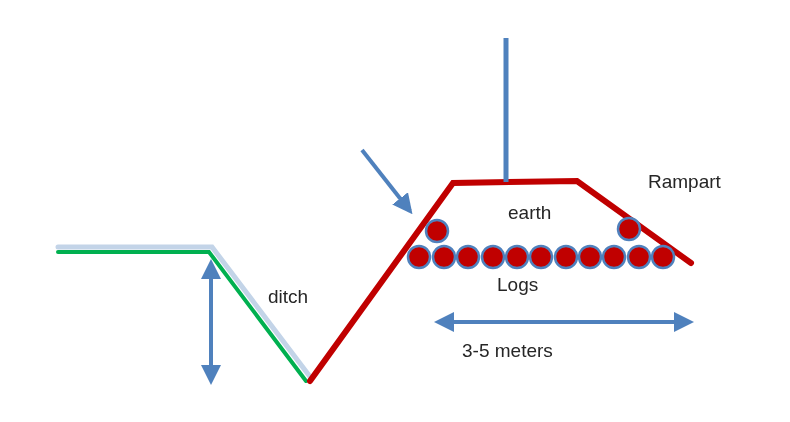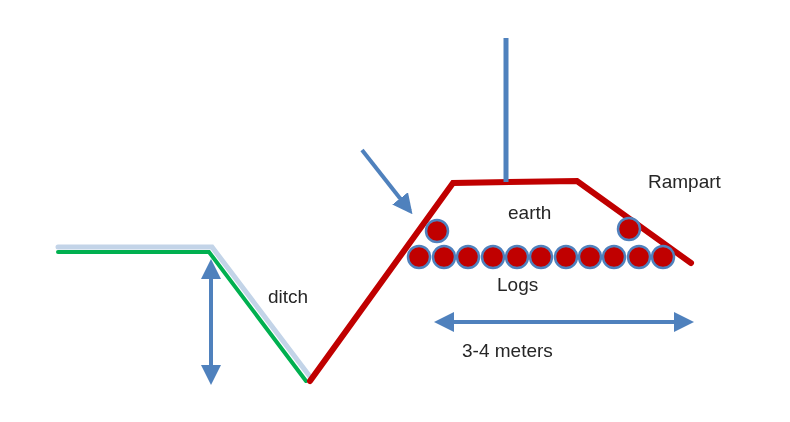--- a/index.html
+++ b/index.html
@@ -83,15 +83,15 @@
 
   <div class="lbl" style="left:612px; top:169px;margin-left:36px;">Rampart</div>
 
   <div class="lbl" style="left:508px; top:200px;">earth</div>
 
   <div class="lbl" style="left:268px; top:272px;margin-top:12px;">ditch</div>
 
   <div class="lbl" style="left:497px; top:272px;">Logs</div>
 
 
-  <div class="lbl" style="left:462px; top:338px;">3-4 meters</div>
+  <div class="lbl" style="left:462px; top:338px;">3-5 meters</div>
 
 </div>
 
 </body></html>

